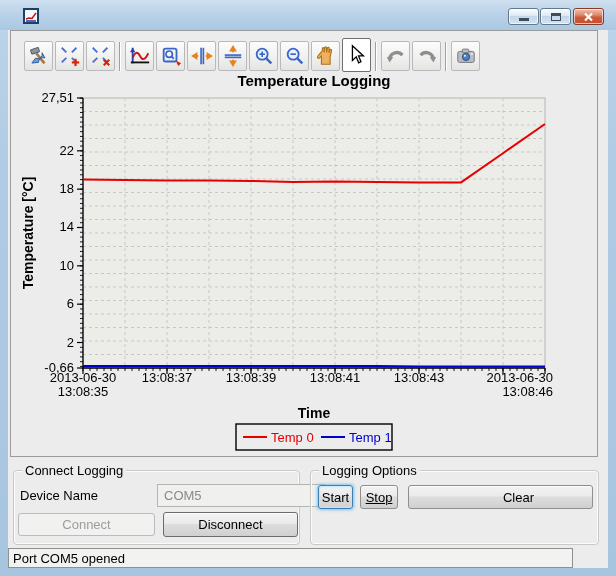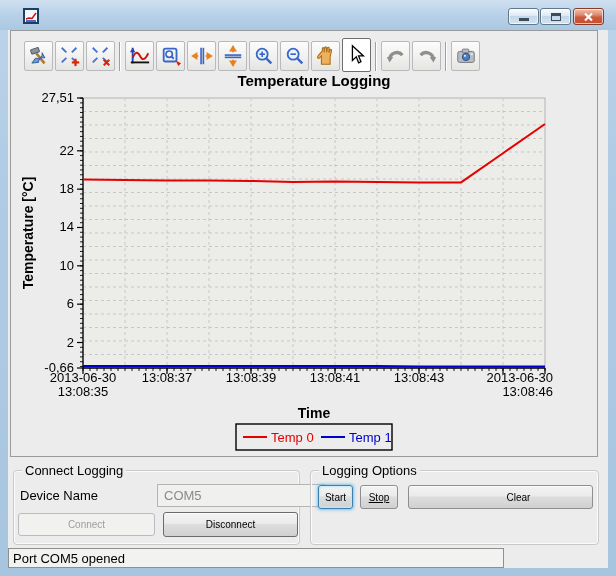--- a/index.html
+++ b/index.html
@@ -46,34 +46,34 @@
               box-shadow:inset 0 0 0 1px rgba(255,255,255,.8); }
   .groupbox .gtitle { position:absolute; top:-8px; left:8px; background:#ececec; padding:0 3px; font-size:13px; }
   .gb-connect { left:13px; top:470px; width:287px; height:75px; }
   .gb-logging { left:310px; top:470px; width:289px; height:75px; }
 
   .lbl-devname { position:absolute; left:20px; top:488px; font-size:13px;text-align:center; }
   .txt-devname { position:absolute; left:157px; top:484px; width:168px; height:23px;
                  border:1px solid #b4b4b4; background:#f0f0ef; color:#8a8a8a;
                  font-family:"Liberation Sans",sans-serif; font-size:13px; padding:0 6px; }
 
-  .btn { position:absolute; border:1px solid #8e8e8e; border-radius:3px; font-size:10px;
+  .btn { position:absolute; border:1px solid #8e8e8e; border-radius:3px; font-size:13px;
          display:flex; align-items:center; justify-content:center;
          background:linear-gradient(180deg,#f3f3f3 0%,#ebebeb 45%,#dddddd 50%,#d0d0d0 100%);
          box-shadow:inset 0 1px 0 rgba(255,255,255,.8); color:#000; }
   .btn.disabled { background:#f1f1f0; border-color:#b8bcbe; color:#9d9d9d; box-shadow:none; }
   .btn-connect    { left:18px;  top:513px; width:137px; height:23px; }
   .btn-disconnect { left:163px; top:512px; width:135px; height:25px; border-color:#6b6b6b; }
   .btn-start { left:318px; top:485px; width:35px; height:24px;
                border-color:#3c7fb1; box-shadow:0 0 3px 1px #7bc3e8, inset 0 0 2px 1px #c4e8f8; }
   .btn-stop  { left:360px; top:485px; width:38px; height:24px;text-decoration:underline; }
   .btn-clear { left:408px; top:485px; width:185px; height:24px;padding-left:36px; }
 
   
-  .statusbar { position:absolute; left:8px; top:548px; width:496px; height:20px;
+  .statusbar { position:absolute; left:8px; top:548px; width:565px; height:20px;
                background:#f2f2f0; border:1px solid #8f8f8f; display:flex; align-items:center; padding-left:4px;
                font-size:13px; }
 </style>
 </head>
 <body>
 
 <div class="page">
 
   <div class="titlebar">
     <svg class="app-icon" viewBox="0 0 16 16">

